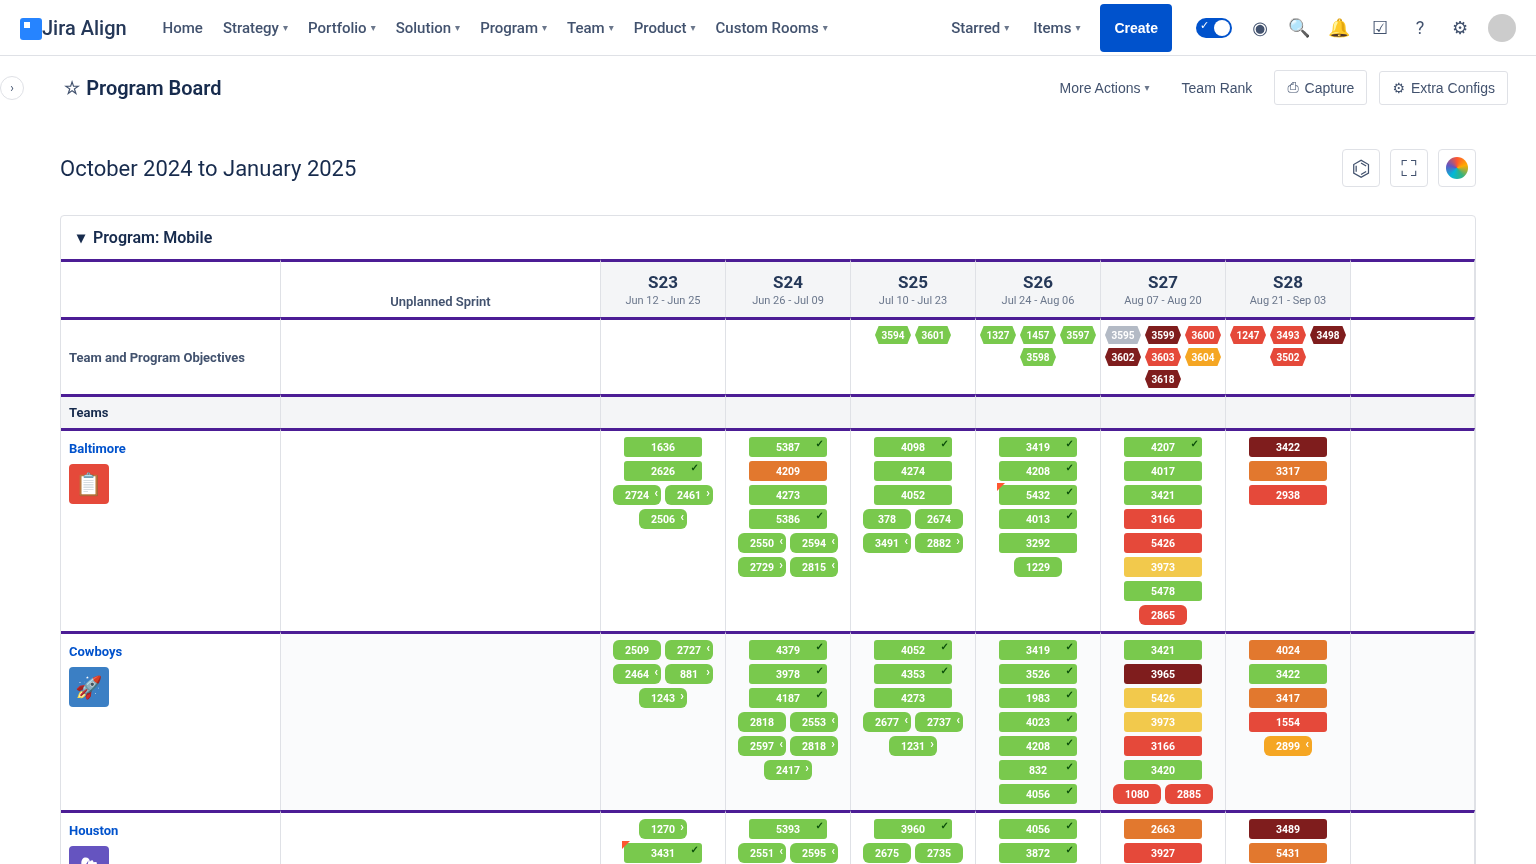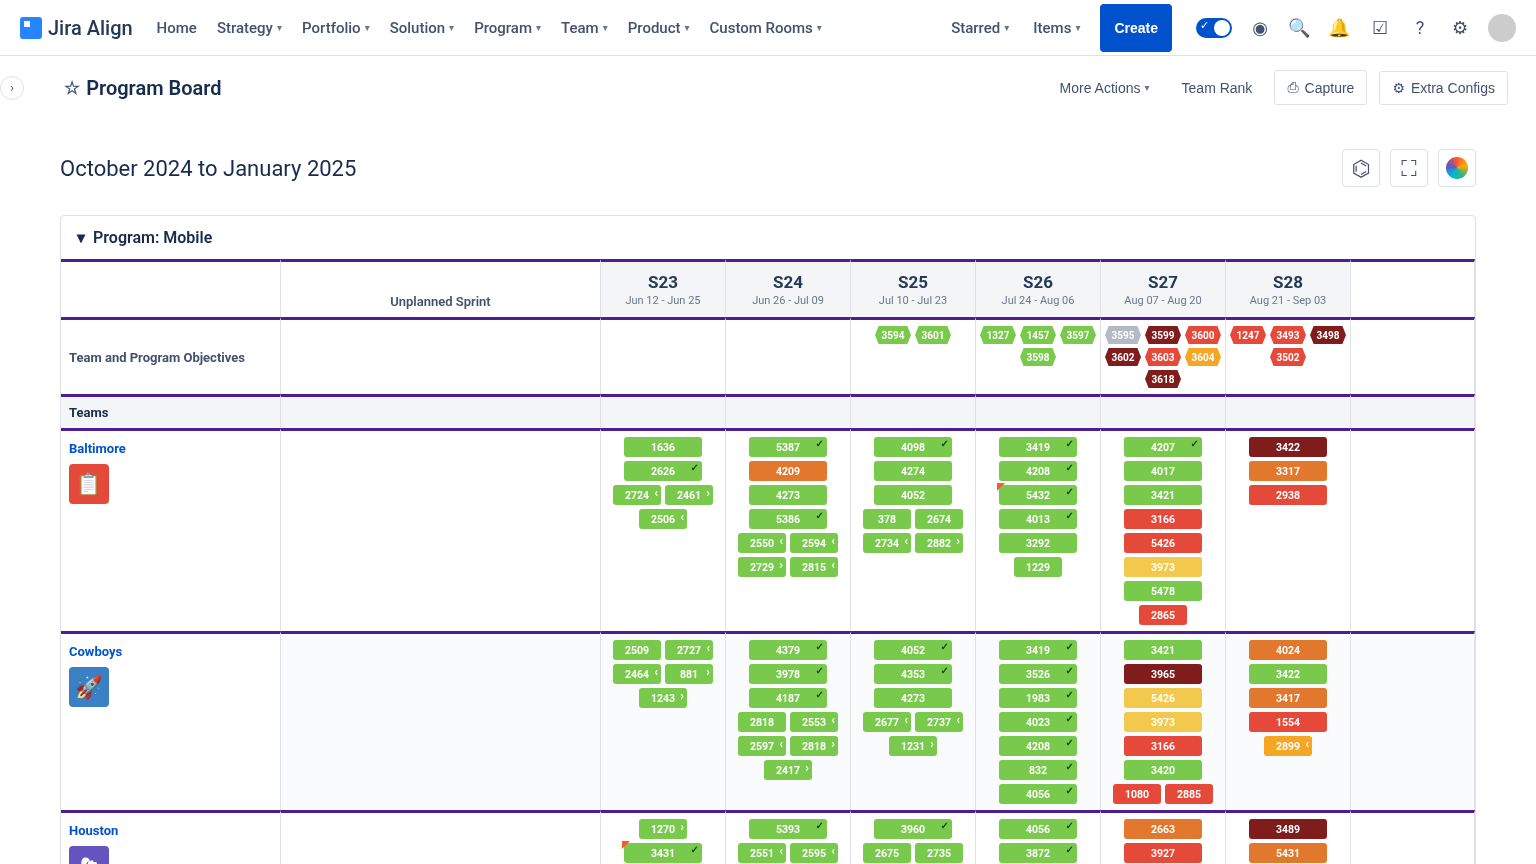--- a/index.html
+++ b/index.html
@@ -1,18 +1,18 @@
 <!DOCTYPE html>
 <html><head>
 <meta charset="utf-8">
 <style>
 * { box-sizing: border-box; margin: 0; padding: 0; }
 body { font-family: -apple-system, BlinkMacSystemFont, "Segoe UI", Roboto, sans-serif; font-size: 14px; color: #172B4D; background: #fff; }
 .topnav { display: flex; align-items: center; height: 56px; padding: 0 20px; border-bottom: 1px solid #DFE1E6; }
-.logo { display: flex; align-items: center; gap: 6px; font-weight: 500; font-size: 20px; color: #253858; margin-right: 24px; }
+.logo { display: flex; align-items: flex-end; font-weight: 500; font-size: 20px; color: #253858; margin-right: 36px; }
 .logo-mark { width: 22px; height: 22px; background: #2684FF; border-radius: 3px; position: relative; }
 .logo-mark::after { content:""; position:absolute; left:4px; top:4px; width:6px; height:6px; background:#fff; }
 .navlinks { display: flex; gap: 20px; flex: 1; }
 .navlink { color: #42526E; font-weight: 500; font-size: 15px; cursor: pointer; display: flex; align-items: center; gap: 4px; }
 .chev { font-size: 10px; color: #6B778C; }
 .create-btn { background: #0052CC; color: #fff; border: none; padding: 16px 14px; border-radius: 4px; font-weight: 600; font-size: 14px; cursor:pointer; }
 .right-icons { display: flex; align-items: center; gap: 16px; margin-left: 24px; }
 .icon-btn { width: 24px; height: 24px; display:flex; align-items:center; justify-content:center; color:#42526E; cursor:pointer; font-size:18px; }
 .toggle { width: 36px; height: 20px; background: #0052CC; border-radius: 10px; position: relative; }
 .toggle::after { content:""; position:absolute; right:2px; top:2px; width:16px; height:16px; background:#fff; border-radius:50%; }
@@ -44,21 +44,21 @@
 .unplanned { background:#fff; display:flex; align-items:flex-end; justify-content:center; font-weight:600; font-size:13px; color:#42526E; padding-bottom:8px; }
 .row-label { background:#fff; padding:10px 8px; font-weight:700; font-size:13px; color:#42526E; display:flex; align-items:center; }
 .section-label { background:#F4F5F7; padding:8px 8px; font-weight:700; font-size:13px; }
 .section-fill { background:#F4F5F7; }
 .cell { background:#fff; padding:6px 4px; display:flex; flex-wrap:wrap; gap:4px; align-content:flex-start; justify-content:center;align-items:flex-end; }
 .team-cell { background:#fff; padding:10px 8px; }
 .team-name { color:#0052CC; font-weight:700; font-size:13px; }
 .team-icon { width:40px; height:40px; border-radius:4px; margin-top:8px; display:flex; align-items:center; justify-content:center; font-size:22px; color:#fff; }
 .hex { width:36px; height:18px; display:flex; align-items:center; justify-content:center; font-size:10px; font-weight:700; color:#fff; clip-path: polygon(10% 0, 90% 0, 100% 50%, 90% 100%, 10% 100%, 0 50%); }
 .card { position:relative; min-width:78px; height:20px; border-radius:3px; display:flex; align-items:center; justify-content:center; font-size:10.5px; font-weight:700; color:#fff; }
-.card.small { min-width:48px; }
+.card.small { min-width:48px;border-radius:6px; }
 .check::after { content:"✓"; position:absolute; right:3px; top:1px; font-size:10px; color:#0a4d0a; }
 .arrow-r::after { content:"›"; position:absolute; right:3px; top:1px; font-size:12px; }
 .arrow-l::after { content:"‹"; position:absolute; right:3px; top:1px; font-size:12px; }
 .flag::before { content:""; position:absolute; left:-2px; top:-2px; border-left:8px solid #FF5630; border-bottom:8px solid transparent; }
 
 .g-green { background:#79C94D; }
 .g-blue { background:#7f1d1d; }
 .g-orange { background:#F5A623; color:#fff; }
 .g-darkorange { background:#E2782E; }
 .g-red { background:#E5493A; }
@@ -260,21 +260,21 @@
           <div class="card g-green small arrow-l">2594</div>
           <div class="card g-green small arrow-r">2729</div>
           <div class="card g-green small arrow-l">2815</div>
         </div>
         <div class="cell">
           <div class="card g-green check">4098</div>
           <div class="card g-green">4274</div>
           <div class="card g-green">4052</div>
           <div class="card g-green small">378</div>
           <div class="card g-green small">2674</div>
-          <div class="card g-green small arrow-l">2734</div>
+          <div class="card g-green small arrow-l">3491</div>
           <div class="card g-green small arrow-r">2882</div>
         </div>
         <div class="cell">
           <div class="card g-green check">3419</div>
           <div class="card g-green check">4208</div>
           <div class="card g-green check flag">5432</div>
           <div class="card g-green check">4013</div>
           <div class="card g-green">3292</div>
           <div class="card g-green small">1229</div>
         </div>

